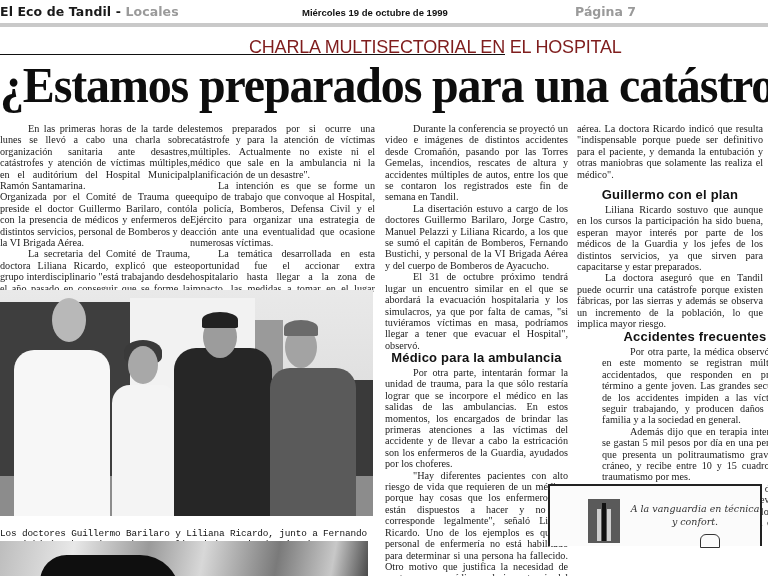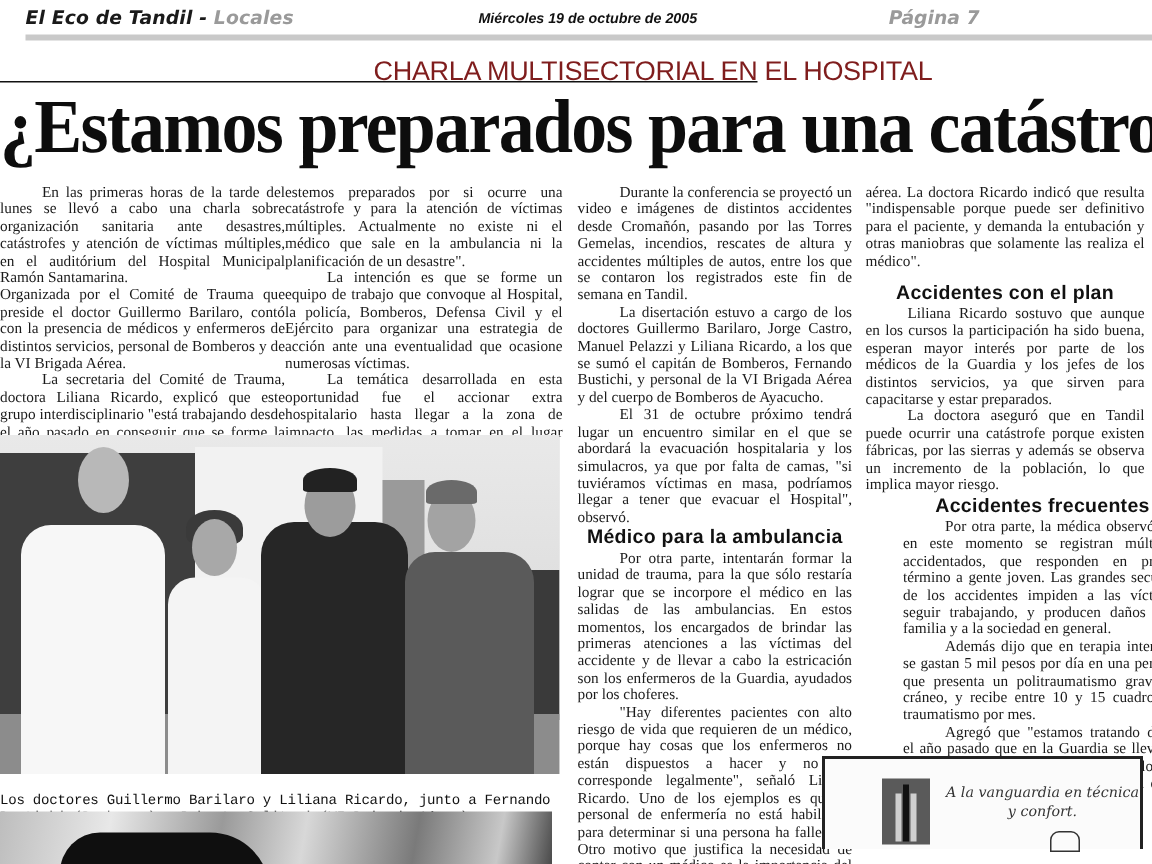--- a/index.html
+++ b/index.html
@@ -1,19 +1,19 @@
 <!DOCTYPE html>
 <html><head>
 <meta charset="utf-8">
 <style>
   * { margin: 0; padding: 0; box-sizing: border-box; }
   html, body { width: 768px; height: 576px; overflow: hidden; background: #ffffff; }
   body { position: relative; font-family: "DejaVu Serif", serif; color: #1a1a1a; }
 
-  .masthead { position: absolute; left: 17px; top: 0; width: 648px; height: 24px; font-style: italic; }
+  .masthead { position: absolute; left: 0; top: 0; width: 648px; height: 24px; }
   .mast-paper { position: absolute; left: 0; top: 4px; font-family: "DejaVu Sans", sans-serif; font-weight: bold; font-size: 12.5px; color: #1a1a1a; letter-spacing: 0.1px; }
   .mast-sep { color: #1a1a1a; }
   .mast-section { color: #9a9a9a; }
   .mast-date { position: absolute; left: 302px; top: 7px; font-family: "Liberation Sans", sans-serif; font-weight: bold; font-size: 9.5px; color: #111; }
   .mast-page { position: absolute; right: 12px; top: 4px; font-family: "DejaVu Sans", sans-serif; font-weight: bold; font-size: 12.5px; color: #9a9a9a; }
   .mast-rule { position: absolute; left: 0; top: 23px; width: 768px; height: 4px; background: #c9c9c9; }
 
   .kicker { position: absolute; left: 249px; top: 37px; font-family: "Liberation Sans", sans-serif; font-size: 18px; color: #7f1d1d; letter-spacing: -0.2px; }
   .kicker-rule { position: absolute; left: 0; top: 54px; width: 505px; height: 1px; background: #111; }
 
@@ -49,34 +49,34 @@
   .p3-hair { left: 202px; top: 22px; width: 36px; height: 16px; background: #222; border-radius: 50% 50% 10% 10%; }
   .p4-body { left: 270px; top: 78px; width: 86px; height: 148px; background: #5a5a5a; border-radius: 20px 20px 0 0; }
   .p4-head { left: 285px; top: 36px; width: 32px; height: 42px; background: #a3a3a3; border-radius: 50%; }
   .p4-hair { left: 284px; top: 30px; width: 34px; height: 16px; background: #6a6a6a; border-radius: 50% 50% 10% 10%; }
 
   .caption { position: absolute; left: 0; top: 529px; width: 378px; font-family: Liberation Mono, monospace; font-size: 9.4px; line-height: 10.5px; color: #111; letter-spacing: -0.15px; }
 
   .photo2 { position: absolute; left: 0; top: 541px; width: 368px; height: 35px; background: linear-gradient(100deg, #bdbdbd 0%, #e8e8e8 20%, #9a9a9a 40%, #d8d8d8 55%, #7a7a7a 75%, #c8c8c8 90%, #4a4a4a 100%); overflow: hidden; }
   .photo2 .shape { position: absolute; left: 40px; top: 14px; width: 140px; height: 40px; background: #0f0f0f; border-radius: 40px 60px 0 0; }
 
-  .ad { position: absolute; left: 548px; top: 504px; width: 214px; height: 62px; border: 2px solid #222; border-bottom: none; background: #fbfbfb; }
+  .ad { position: absolute; left: 548px; top: 484px; width: 214px; height: 62px; border: 2px solid #222; border-bottom: none; background: #fbfbfb; }
   .ad-logo { position: absolute; left: 38px; top: 13px; width: 32px; height: 44px; background: #5a5a5a; }
   .ad-logo .bar1 { position: absolute; left: 9px; top: 10px; width: 4px; height: 32px; background: #cfcfcf; }
   .ad-logo .bar2 { position: absolute; left: 14px; top: 4px; width: 4px; height: 38px; background: #111; }
   .ad-logo .bar3 { position: absolute; left: 19px; top: 10px; width: 4px; height: 32px; background: #cfcfcf; }
   .ad-text { position: absolute; left: 80px; top: 16px; width: 130px; text-align: center; font-family: "DejaVu Serif", serif; font-size: 9.5px; line-height: 13px; color: #333; font-style: italic; }
   .ad-bubble { position: absolute; left: 150px; top: 48px; width: 20px; height: 14px; border: 1px solid #333; border-radius: 6px 6px 0 0; }
 </style>
 </head>
 <body>
 
 <div class="masthead">
   <div class="mast-paper"><span>El Eco de Tandil</span><span class="mast-sep"> - </span><span class="mast-section">Locales</span></div>
-  <div class="mast-date">Miércoles 19 de octubre de 2005</div>
+  <div class="mast-date">Miércoles 19 de octubre de 1999</div>
   <div class="mast-page">Página 7</div>
   <div class="mast-rule"></div>
 </div>
 
 <div class="kicker">CHARLA MULTISECTORIAL EN EL HOSPITAL</div>
 <div class="kicker-rule"></div>
 
 <h1 class="headline">¿Estamos preparados para una catástrofe?</h1>
 
 <div class="col col1">
@@ -98,21 +98,21 @@
 </div>
 
 <div class="col col3b">
   <div class="subhead">Médico para la ambulancia</div>
   <p>Por otra parte, intentarán formar la unidad de trauma, para la que sólo restaría lograr que se incorpore el médico en las salidas de las ambulancias. En estos momentos, los encargados de brindar las primeras atenciones a las víctimas del accidente y de llevar a cabo la estricación son los enfermeros de la Guardia, ayudados por los choferes.</p>
   <p>"Hay diferentes pacientes con alto riesgo de vida que requieren de un médico, porque hay cosas que los enfermeros no están dispuestos a hacer y no les corresponde legalmente", señaló Liliana Ricardo. Uno de los ejemplos es que el personal de enfermería no está habilitado para determinar si una persona ha fallecido. Otro motivo que justifica la necesidad de contar con un médico es la importancia del tratamiento de la vía</p>
 </div>
 
 <div class="col col4">
   <p class="noindent">aérea. La doctora Ricardo indicó que resulta "indispensable porque puede ser definitivo para el paciente, y demanda la entubación y otras maniobras que solamente las realiza el médico".</p>
-  <div class="subhead" style="margin-top:7px">Accidentes con el plan</div>
+  <div class="subhead" style="margin-top:7px">Guillermo con el plan</div>
   <p>Liliana Ricardo sostuvo que aunque en los cursos la participación ha sido buena, esperan mayor interés por parte de los médicos de la Guardia y los jefes de los distintos servicios, ya que sirven para capacitarse y estar preparados.</p>
   <p>La doctora aseguró que en Tandil puede ocurrir una catástrofe porque existen fábricas, por las sierras y además se observa un incremento de la población, lo que implica mayor riesgo.</p>
 </div>
 
 <div class="col col4b">
   <div class="subhead">Accidentes frecuentes</div>
   <p>Por otra parte, la médica observó que en este momento se registran múltiples accidentados, que responden en primer término a gente joven. Las grandes secuelas de los accidentes impiden a las víctimas seguir trabajando, y producen daños a la familia y a la sociedad en general.</p>
   <p>Además dijo que en terapia intensiva se gastan 5 mil pesos por día en una persona que presenta un politraumatismo grave de cráneo, y recibe entre 10 y 15 cuadros de traumatismo por mes.</p>
   <p>Agregó que "estamos tratando desde el año pasado que en la Guardia se lleve un libro de trauma y no podemos lograrlo. No tenemos apoyo ni de los directivos ni de la Municipalidad". ⬩</p>
 </div>

